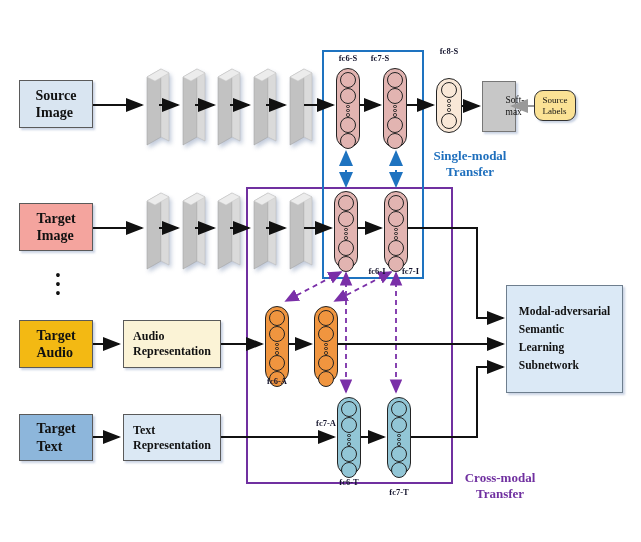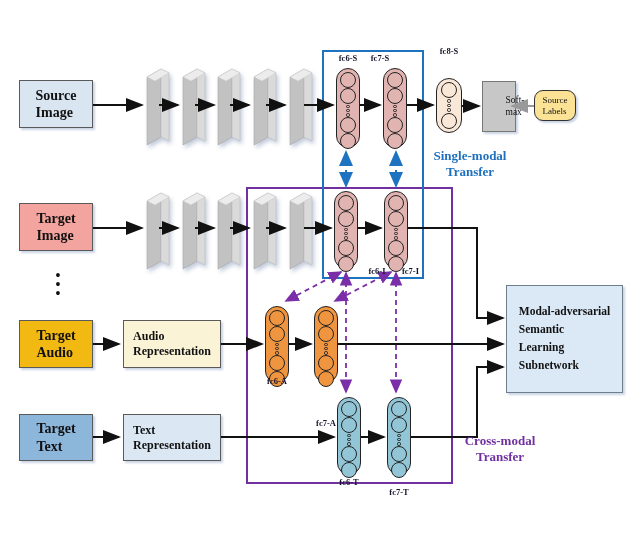--- a/index.html
+++ b/index.html
@@ -232,21 +232,21 @@
 max</div>
 <div class="box srclabels" style="left:534px;top:90px;width:42px;height:31px;">Source
 Labels</div>
 <div class="box subnet" style="left:506px;top:285px;width:117px;height:108px;">Modal-adversarial
 Semantic
 Learning
 Subnetwork</div>
 
 <div class="annot blue" style="left:423px;top:148px;width:94px;">Single-modal
 Transfer</div>
-<div class="annot purple" style="left:457px;top:433px;width:86px;">Cross-modal
+<div class="annot purple" style="left:457px;top:470px;width:86px;">Cross-modal
 Transfer</div>
 
 <svg class="wires" width="641" height="542">
   <defs>
     <marker id="mk" orient="auto-start-reverse" markerWidth="9" markerHeight="8" refX="8" refY="3.5">
       <path d="M0,0 L9,3.5 L0,7 Z" fill="#111"></path>
       </marker>
     <marker id="mg" orient="auto-start-reverse" markerWidth="9" markerHeight="8" refX="8" refY="3.5">
       <path d="M0,0 L9,3.5 L0,7 Z" fill="#999"></path>
       </marker>

